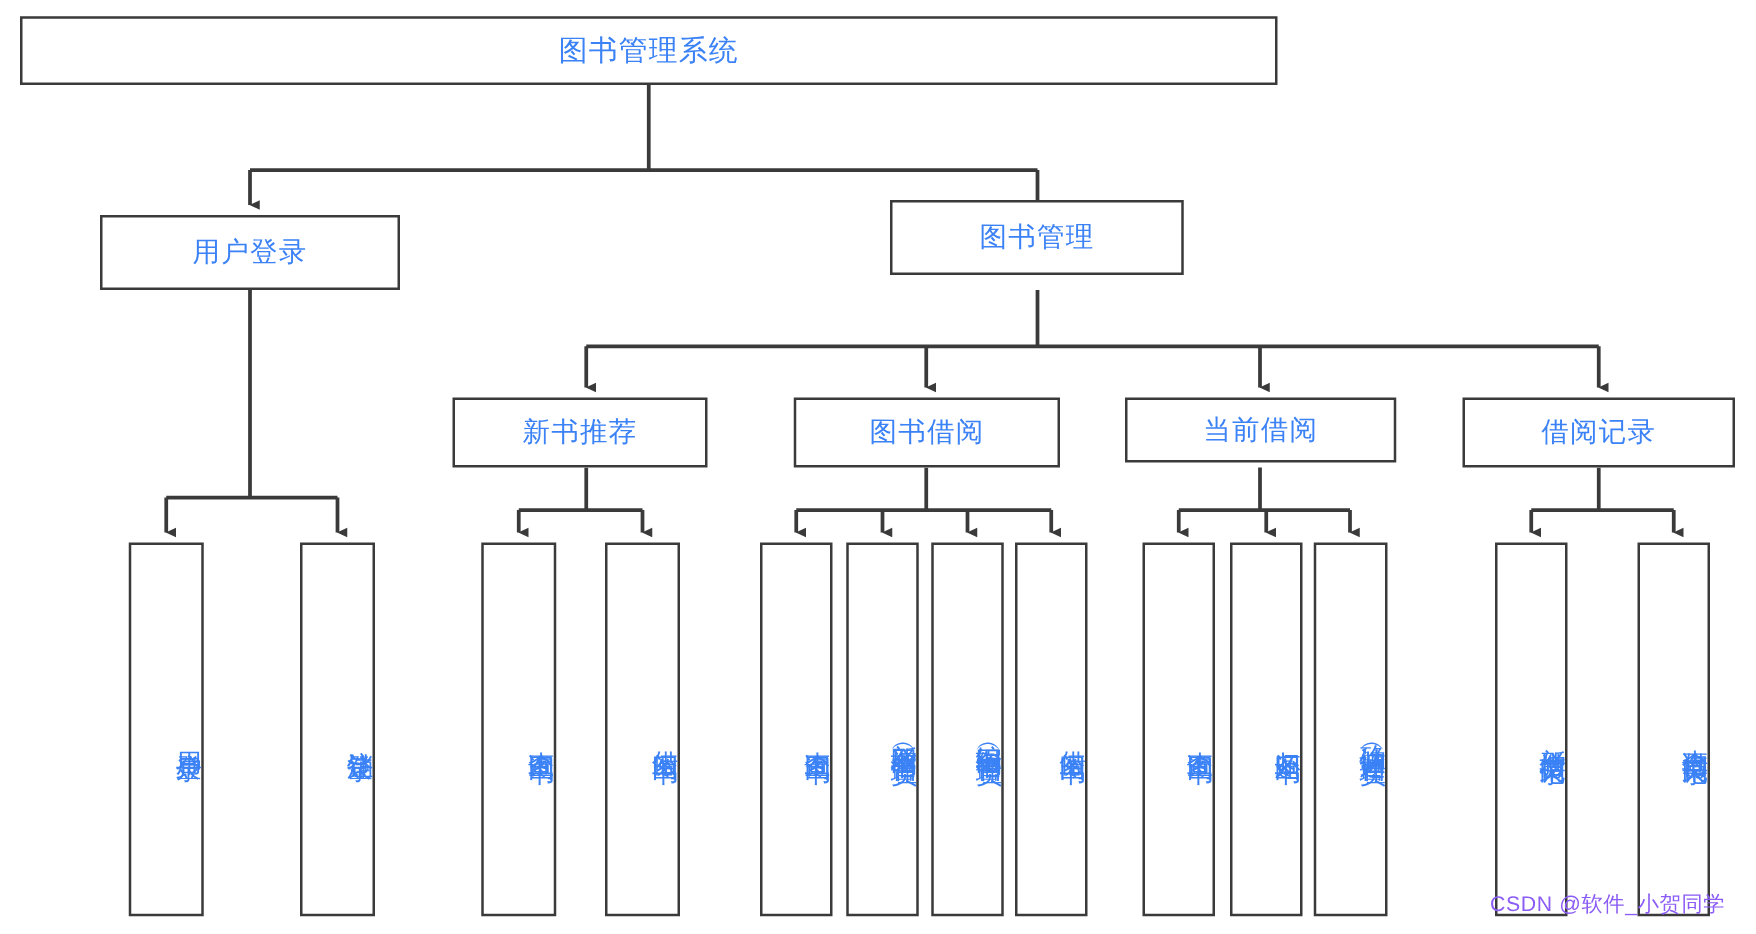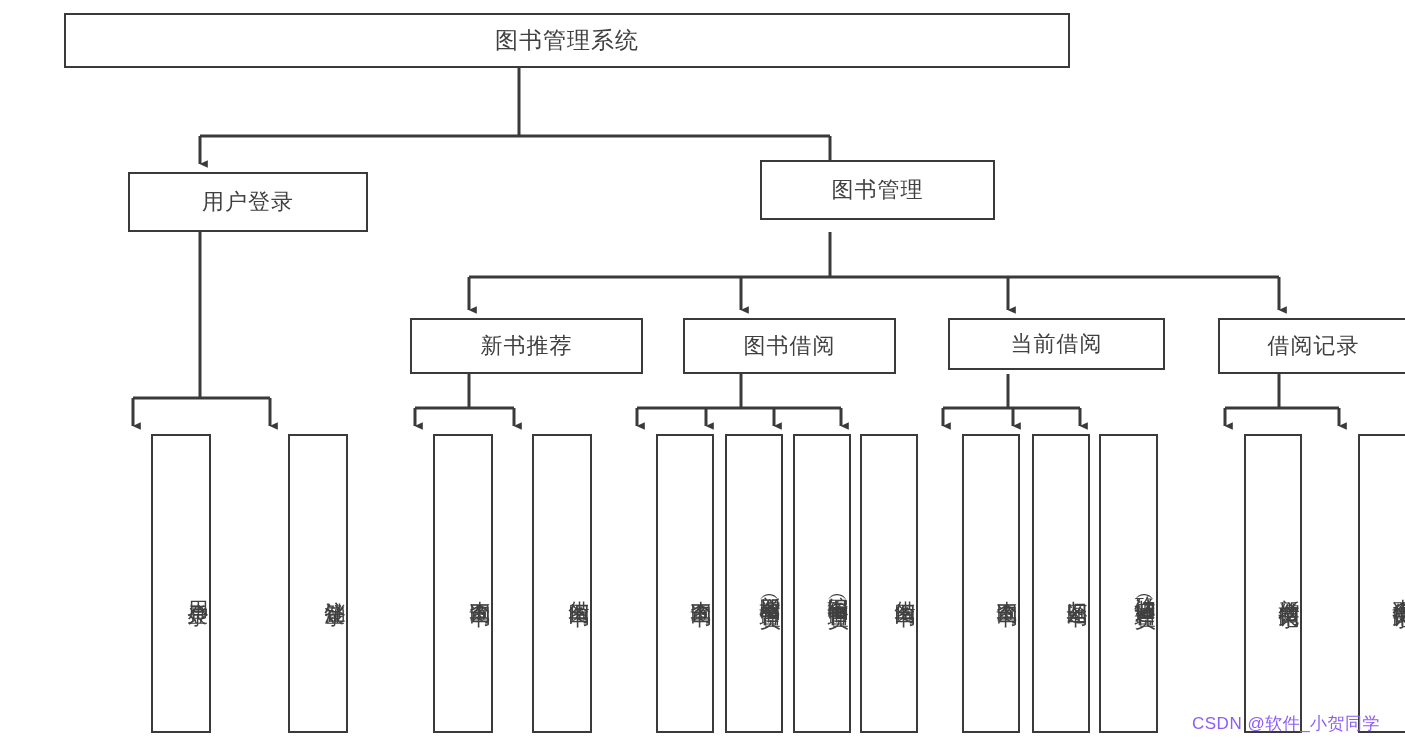--- a/index.html
+++ b/index.html
@@ -25,23 +25,22 @@
     height: 747px;
   }
   .node {
     position: absolute;
     box-sizing: border-box;
     border: 2px solid #3a3a3a;
     background: #ffffff;
     display: flex;
     align-items: center;
     justify-content: center;
-    color: #404040;
+    color: #3b82f6;
     z-index: 2;
-    margin-left: 48px;
   }
   .node.horiz {
     font-size: 22px;
     letter-spacing: 1px;
   }
   .node.root {
     font-size: 23px;
   }
   .node.leaf {
     writing-mode: vertical-rl;
@@ -122,24 +121,24 @@
       <path d="M1225,408 L1225,426" marker-end="url(#arrowhead)"></path>
       <path d="M1339,408 L1339,426" marker-end="url(#arrowhead)"></path>
     </g>
   </svg>
 
   <div class="node horiz root" style="left: 16px; top: 13px; width: 1006px; height: 55px;">图书管理系统</div>
 
   <div class="node horiz" style="left: 80px; top: 172px; width: 240px; height: 60px;">用户登录</div>
   <div class="node horiz" style="left: 712px; top: 160px; width: 235px; height: 60px;">图书管理</div>
 
-  <div class="node horiz" style="left: 362px; top: 318px; width: 233px; height: 56px;">新书推荐</div>
+  <div class="node horiz" style="left: 362px; top: 318px; width: 204px; height: 56px;">新书推荐</div>
   <div class="node horiz" style="left: 635px; top: 318px; width: 213px; height: 56px;">图书借阅</div>
   <div class="node horiz" style="left: 900px; top: 318px; width: 217px; height: 52px;">当前借阅</div>
-  <div class="node horiz" style="left: 1170px; top: 318px; width: 191px; height: 56px;">借阅记录</div>
+  <div class="node horiz" style="left: 1170px; top: 318px; width: 218px; height: 56px;">借阅记录</div>
 
   <div class="node leaf" style="left: 103px; top: 434px; width: 60px; height: 299px;">
     <span class="leaf-text">用户登录</span>
   </div>
   <div class="node leaf" style="left: 240px; top: 434px; width: 60px; height: 299px;">
     <span class="leaf-text">注销登录</span>
   </div>
   <div class="node leaf" style="left: 385px; top: 434px; width: 60px; height: 299px;">
     <span class="leaf-text">查询图书</span>
   </div>

